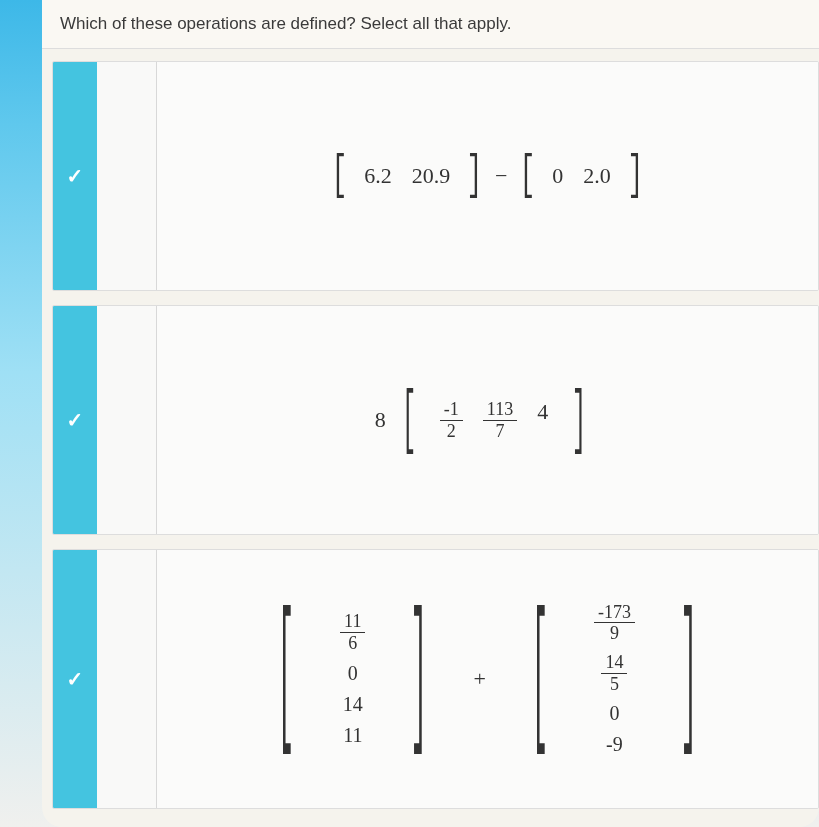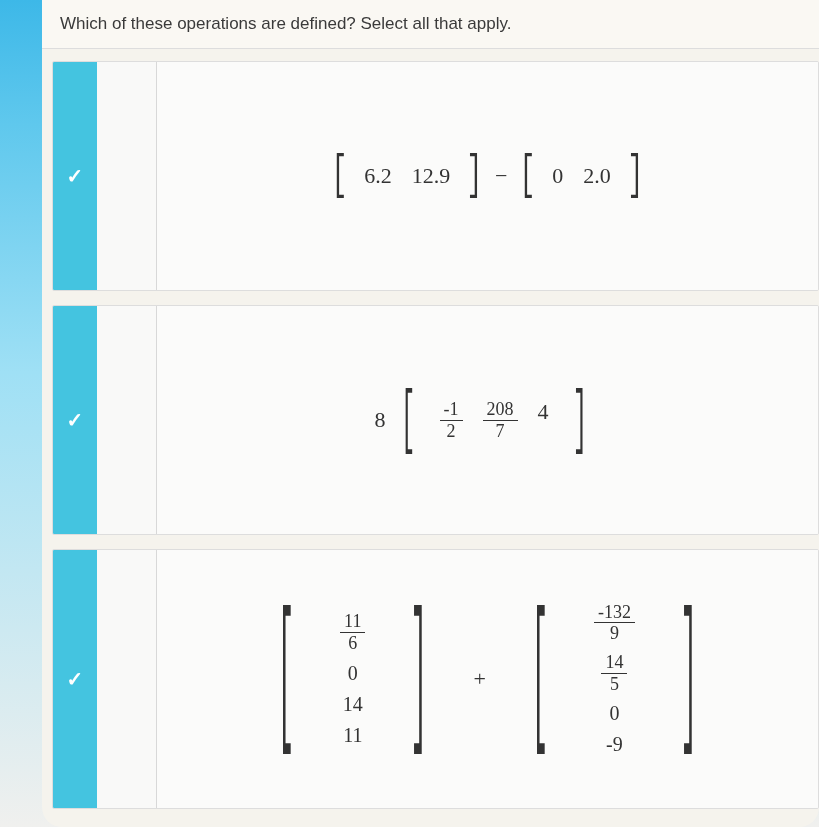--- a/index.html
+++ b/index.html
@@ -122,21 +122,21 @@
       <div class="check-col">
         <span class="check-icon">✓</span>
       </div>
       <div class="spacer-col"></div>
       <div class="math-col">
         <div class="expr">
           <span class="bracket-l">[</span>
           <span class="mtx">
               <span class="mrow">
             <span class="mcell">6.2</span>
-            <span class="mcell">12.9</span>
+            <span class="mcell">20.9</span>
           </span>
             </span>
           <span class="bracket-r">]</span>
           <span class="op">−</span>
           <span class="bracket-l">[</span>
           <span class="mtx">
               <span class="mrow">
             <span class="mcell">0</span>
             <span class="mcell">2.0</span>
           </span>
@@ -158,21 +158,21 @@
           <span class="mtx">
               <span class="mrow">
             <span class="mcell">
               <span class="frac">
                 <span class="num">-1</span>
                 <span class="den">2</span>
               </span>
             </span>
             <span class="mcell">
               <span class="frac">
-                <span class="num">208</span>
+                <span class="num">113</span>
                 <span class="den">7</span>
               </span>
             </span>
             <span class="mcell">4</span>
           </span>
             </span>
           <span class="bracket-r">]</span>
         </div>
       </div>
     </div>
@@ -195,21 +195,21 @@
             <span class="vc">0</span>
             <span class="vc">14</span>
             <span class="vc">11</span>
           </span>
           <span class="bracket-r">]</span>
           <span class="op">+</span>
           <span class="bracket-l">[</span>
           <span class="col-vec">
             <span class="vc">
               <span class="frac">
-                <span class="num">-132</span>
+                <span class="num">-173</span>
                 <span class="den">9</span>
               </span>
             </span>
             <span class="vc">
               <span class="frac">
                 <span class="num">14</span>
                 <span class="den">5</span>
               </span>
             </span>
             <span class="vc">0</span>

